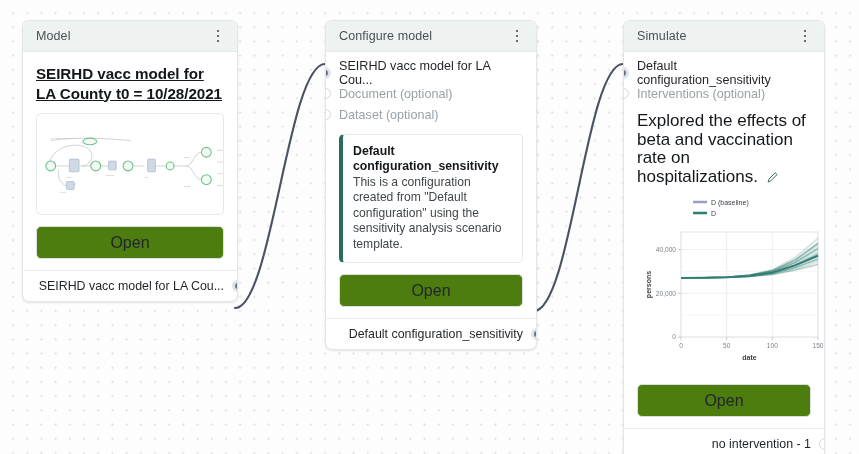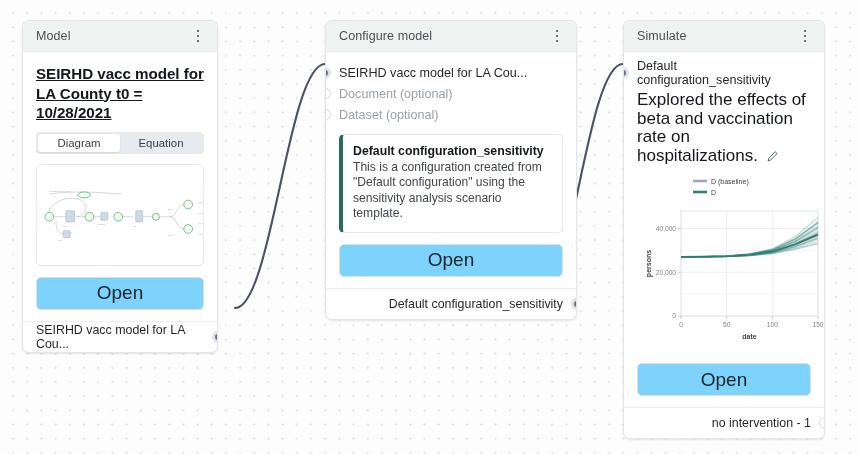--- a/index.html
+++ b/index.html
@@ -96,21 +96,21 @@
     border: 3px solid #dfe2e6;
     box-sizing: border-box;
   }
   .port-dot.empty {
     background: #ffffff;
     border: 1.4px solid #d3d7dc;
     width: 11px; height: 11px;
     left: -19px;
   }
   
-  #card-model { left: 22px; top: 20px; width: 196px; }
+  #card-model { left: 22px; top: 20px; width: 216px; }
   .model-title {
     font-size: 15.2px;
     font-weight: bold;
     color: #14181c;
     line-height: 19.5px;
     letter-spacing: -.05px;
     margin: 2px 0 9px 0;
     text-decoration: underline;
   }
   .toggle {
@@ -144,23 +144,23 @@
     overflow: hidden;
   }
   .open-btn {
     margin-top: 11px;
     height: 31px;
     border: 1px solid #dcdfe3;
     border-radius: 5px;
     display: flex;
     align-items: center;
     justify-content: center;
-    font-size: 19px;
+    font-size: 16px;
     color: #21262b;
-    background: #7dd3fc;
+    background: #4d7c0f;
     cursor: pointer;
   }
   .out-row {
     border-top: 1px solid #ececf0;
     height: 30px;
     display: flex;
     align-items: center;
     justify-content: flex-end;
     padding: 0 13px;
     font-size: 12.4px;
@@ -175,21 +175,21 @@
     border-radius: 50%;
     background: #667085;
     border: 3px solid #dfe2e6;
     box-sizing: border-box;
   }
   .out-dot.empty {
     background: #ffffff;
     border: 1.4px solid #d3d7dc;
   }
   
-  #card-config { left: 325px; top: 20px; width: 252px; }
+  #card-config { left: 325px; top: 20px; width: 212px; }
   .cfg-box {
     margin-top: 9px;
     border: 1px solid #e6e8eb;
     border-left: 4px solid #2b6b5e;
     border-radius: 5px;
     padding: 9px 11px 10px 10px;
     background: #fff;
   }
   .cfg-name {
     font-size: 12.3px;
@@ -229,24 +229,20 @@
       <span class="title">Model</span>
       <span class="kebab">
           <i></i>
           <i></i>
           <i></i>
         </span>
     </div>
     <div class="card-body">
       <div class="model-title">SEIRHD vacc model for LA County t0 = 10/28/2021</div>
 
-      <div class="toggle">
-        <div class="on">Diagram</div>
-        <div>Equation</div>
-      </div>
 
       <div class="diagram-box">
         <svg width="100%" height="100%" viewBox="0 0 190 100">
           <g stroke="#b9bec6" stroke-width=".7" fill="none">
             <path d="M12,52 C14,30 46,26 54,36 C60,44 52,52 46,52"></path>
             <path d="M20,52 L36,52"></path>
             <path d="M44,52 L56,52"></path>
             <path d="M62,52 L80,52"></path>
             <path d="M88,52 L110,52"></path>
             <path d="M118,52 L133,52"></path>
@@ -339,20 +335,24 @@
       <span class="kebab">
           <i></i>
           <i></i>
           <i></i>
         </span>
     </div>
     <div class="card-body">
       <div class="port-row">
         <span class="port-dot"></span>
         <span class="plabel">Default configuration_sensitivity</span>
+      </div>
+      <div class="port-row optional">
+        <span class="port-dot empty"></span>
+        <span class="plabel">Interventions (optional)</span>
       </div>
 
       <div class="sim-note">
         <span>Explored the effects of beta and vaccination rate on hospitalizations.</span>
         <span class="pencil">
           <svg width="13" height="13" viewBox="0 0 16 16" fill="none" stroke="#2b6b5e" stroke-width="1.2" stroke-linecap="round" stroke-linejoin="round">
             <path d="M11.6 2.4l2 2L5.4 12.6 2.6 13.4l.8-2.8z"></path>
           </svg>
         </span>
       </div>

